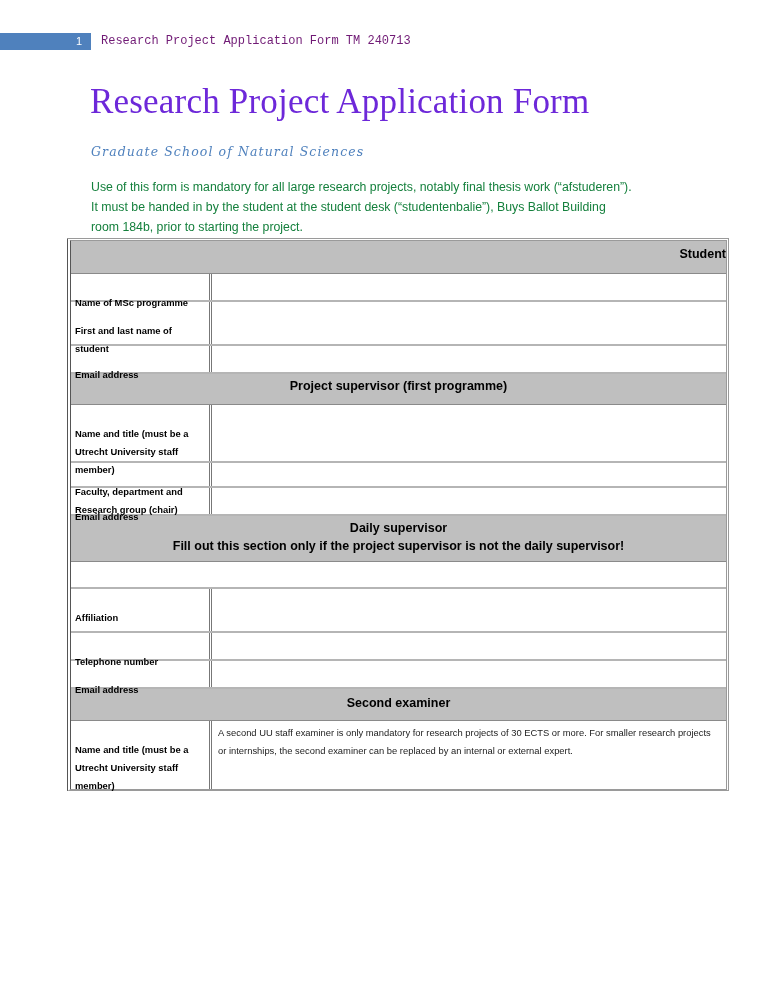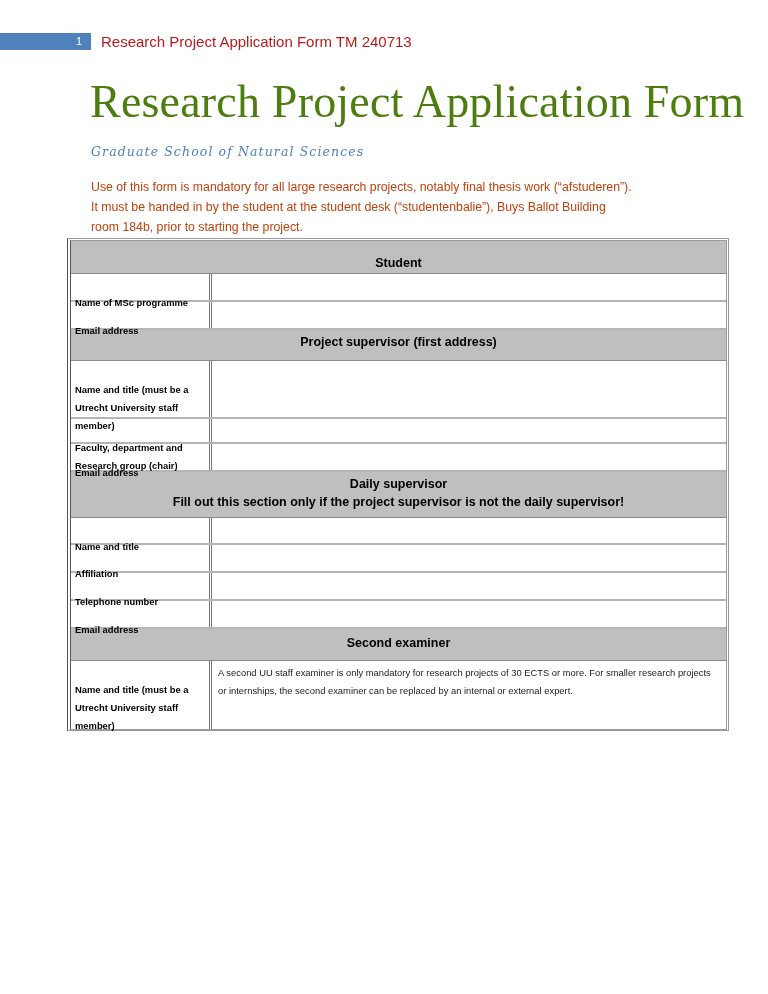--- a/index.html
+++ b/index.html
@@ -1,26 +1,26 @@
 <!DOCTYPE html>
 <html><head>
 <meta charset="utf-8">
 <style>
   html, body { margin: 0; padding: 0; background: #ffffff; }
   body { width: 768px; height: 994px; position: relative; overflow: hidden; font-family: "Liberation Sans", sans-serif; color: #000; }
 
   .page-header { position: absolute; top: 33px; left: 0; height: 17px; width: 768px; }
   .page-num-bar { position: absolute; left: 0; top: 0; width: 91px; height: 17px; background: #4f81bd; }
   .page-num { position: absolute; right: 9px; top: 1px; color: #ffffff; font-size: 11px; line-height: 15px; }
-  .header-title { position: absolute; left: 101px; top: 1px; font-size: 15px; line-height: 15px; color: #b91c1c; }
+  .header-title { position: absolute; left: 101px; top: 1px; font-size: 12px; line-height: 15px; color: #701a75; font-family: Liberation Mono, monospace; }
 
-  .doc-title { position: absolute; left: 90px; top: 82px; font-family: "Liberation Serif", "DejaVu Serif", serif; font-size: 46px; color: #4d7c0f; letter-spacing: 0.2px; line-height: 40px; white-space: nowrap; }
+  .doc-title { position: absolute; left: 90px; top: 82px; font-family: "Liberation Serif", "DejaVu Serif", serif; font-size: 35px; color: #6d28d9; letter-spacing: 0.2px; line-height: 40px; white-space: nowrap; }
   .doc-subtitle { position: absolute; left: 91px; top: 144px; font-family: "DejaVu Serif", serif; font-style: italic; font-size: 12.5px; letter-spacing: 1.1px; color: #4f81bd; line-height: 16px; white-space: nowrap; }
 
-  .intro { position: absolute; left: 91px; top: 177px; font-size: 12.3px; line-height: 20px; color: #c2410c; }
+  .intro { position: absolute; left: 91px; top: 177px; font-size: 12.3px; line-height: 20px; color: #15803d; }
   .intro div { white-space: nowrap; }
 
   .form-table { position: absolute; left: 67px; top: 238px; width: 655px; border-left: 4px double #555; border-right: 3px double #9a9a9a; border-top: 3px double #9a9a9a; border-bottom: 2px solid #9a9a9a; }
 
   .section-header { background: #bfbfbf; border-bottom: 1px solid #8a8a8a; text-align: center; font-weight: bold; font-size: 12.5px; line-height: 18px; box-sizing: border-box; }
   .row { display: flex; border-bottom: 2px solid #b5b5b5; box-sizing: border-box; }
   .row:last-child { border-bottom: none; }
   .label-cell { width: 141px; padding: 20px 4px 0 4px; font-size: 9.4px; font-weight: bold; line-height: 18px; box-sizing: border-box; border-right: 3px double #777; }
   .value-cell { flex: 1; padding: 3px 6px 0 6px; font-size: 9.4px; line-height: 18px; color: #222; box-sizing: border-box; }
 </style>
@@ -38,53 +38,56 @@
 <div class="doc-subtitle">Graduate School of Natural Sciences</div>
 
 <div class="intro">
   <div>Use of this form is mandatory for all large research projects, notably final thesis work (“afstuderen”).</div>
   <div>It must be handed in by the student at the student  desk (“studentenbalie”), Buys Ballot Building</div>
   <div>room 184b, prior to starting the project.</div>
 </div>
 
 <div class="form-table">
 
-  <div class="section-header" style="height:33px; padding-top:13px;">Student</div>
+  <div class="section-header" style="height:33px; padding-top:4px;text-align:right;">Student</div>
   <div class="row" style="height:28px;">
     <div class="label-cell">Name of MSc programme</div>
+    <div class="value-cell"></div>
+  </div>
+  <div class="row" style="height:44px;">
+    <div class="label-cell">First and last name of student</div>
     <div class="value-cell"></div>
   </div>
   <div class="row" style="height:28px;">
     <div class="label-cell">Email address</div>
     <div class="value-cell"></div>
   </div>
 
-  <div class="section-header" style="height:31px; padding-top:3px;">Project supervisor (first address)</div>
+  <div class="section-header" style="height:31px; padding-top:3px;">Project supervisor (first programme)</div>
   <div class="row" style="height:58px;">
     <div class="label-cell">Name and title (must be a Utrecht University staff member)</div>
     <div class="value-cell"></div>
   </div>
   <div class="row" style="height:25px;">
     <div class="label-cell">Faculty, department and Research group (chair)</div>
     <div class="value-cell"></div>
   </div>
   <div class="row" style="height:28px;">
     <div class="label-cell">Email address</div>
     <div class="value-cell"></div>
   </div>
 
   <div class="section-header" style="height:46px; padding-top:3px;">
     <div>Daily supervisor</div>
     <div>Fill out this section only if the project supervisor is not the daily supervisor!</div>
   </div>
   <div class="row" style="height:27px;">
-    <div class="label-cell">Name and title</div>
     <div class="value-cell"></div>
   </div>
-  <div class="row" style="height:28px;gap:32px;">
+  <div class="row" style="height:44px;gap:32px;">
     <div class="label-cell">Affiliation</div>
     <div class="value-cell"></div>
   </div>
   <div class="row" style="height:28px;justify-content:space-between;">
     <div class="label-cell">Telephone number</div>
     <div class="value-cell"></div>
   </div>
   <div class="row" style="height:28px;">
     <div class="label-cell">Email address</div>
     <div class="value-cell"></div>

